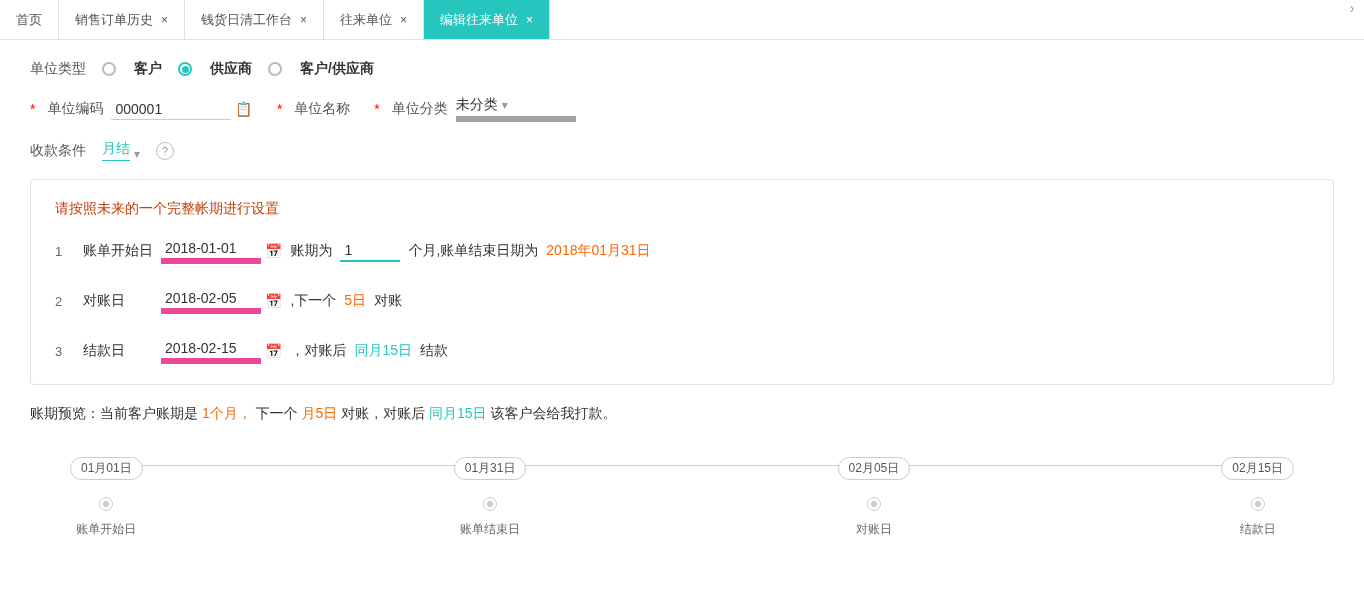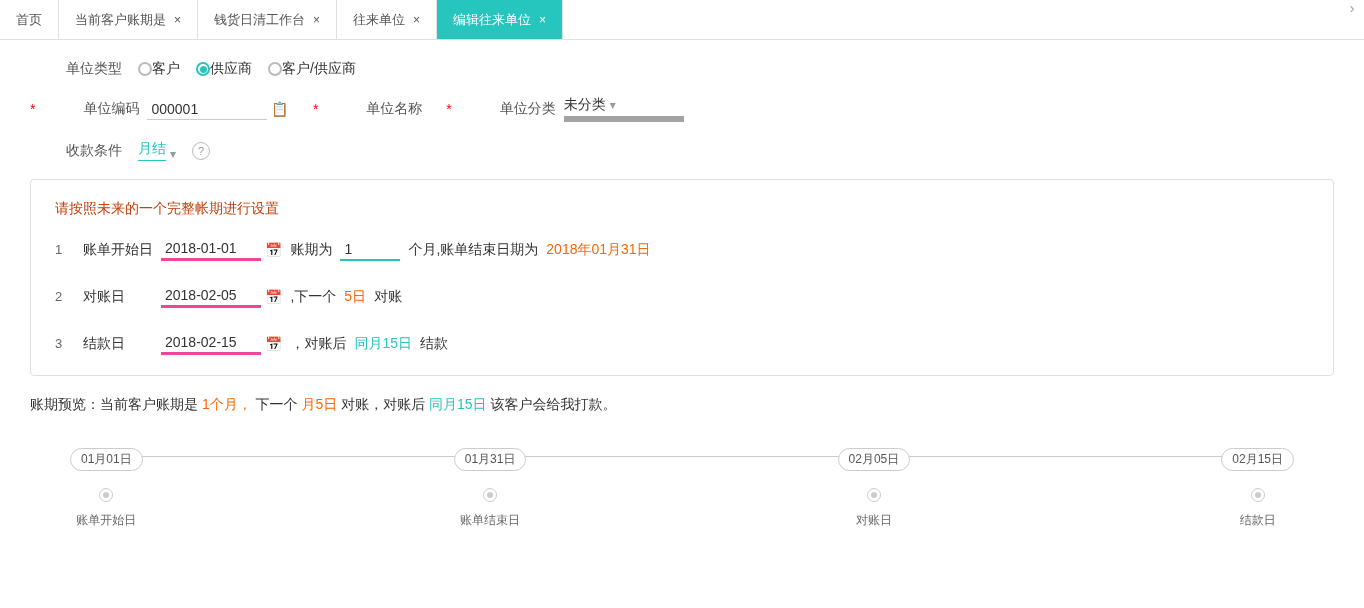--- a/index.html
+++ b/index.html
@@ -60,37 +60,37 @@
     .form-row {
       display: flex;
       align-items: center;
       margin-bottom: 18px;
       gap: 16px;
     }
 
     .form-label {
       color: #555;
       white-space: nowrap;
-      margin-left: 36px;
     }
     .required-star {
       color: red;
       margin-right: 4px;
     }
 
     .radio-group {
       display: flex;
       align-items: center;
       gap: 16px;
     }
     .radio-item {
       display: flex;
       align-items: center;
-      gap: 0;
-      cursor: pointer;
+      gap: 18px;
+      cursor: pointer;
+      font-weight: bold;
     }
     .radio-circle {
       width: 14px;
       height: 14px;
       border-radius: 50%;
       border: 2px solid #bbb;
       display: inline-flex;
       align-items: center;
       justify-content: center;
     }
@@ -183,21 +183,21 @@
       width: 20px;
       color: #666;
       font-size: 13px;
     }
     .row-label {
       width: 70px;
       color: #333;
     }
     .date-input {
       border: none;
-      border-bottom: 3px solid #ec4899;
+      border-bottom: 6px solid #ec4899;
       outline: none;
       padding: 2px 4px;
       font-size: 14px;
       color: #333;
       background: transparent;
       width: 100px;
     }
     .period-input {
       border: none;
       border-bottom: 2px solid #26c6be;
@@ -313,21 +313,21 @@
     }
   </style>
 </head>
 <body>
 
 <div class="tabs-bar">
   <div class="tab-item">
     <span>首页</span>
   </div>
   <div class="tab-item">
-    <span>当前客户账期是</span>
+    <span>销售订单历史</span>
     <span class="close-icon">×</span>
   </div>
   <div class="tab-item">
     <span>钱货日清工作台</span>
     <span class="close-icon">×</span>
   </div>
   <div class="tab-item">
     <span>往来单位</span>
     <span class="close-icon">×</span>
   </div>

